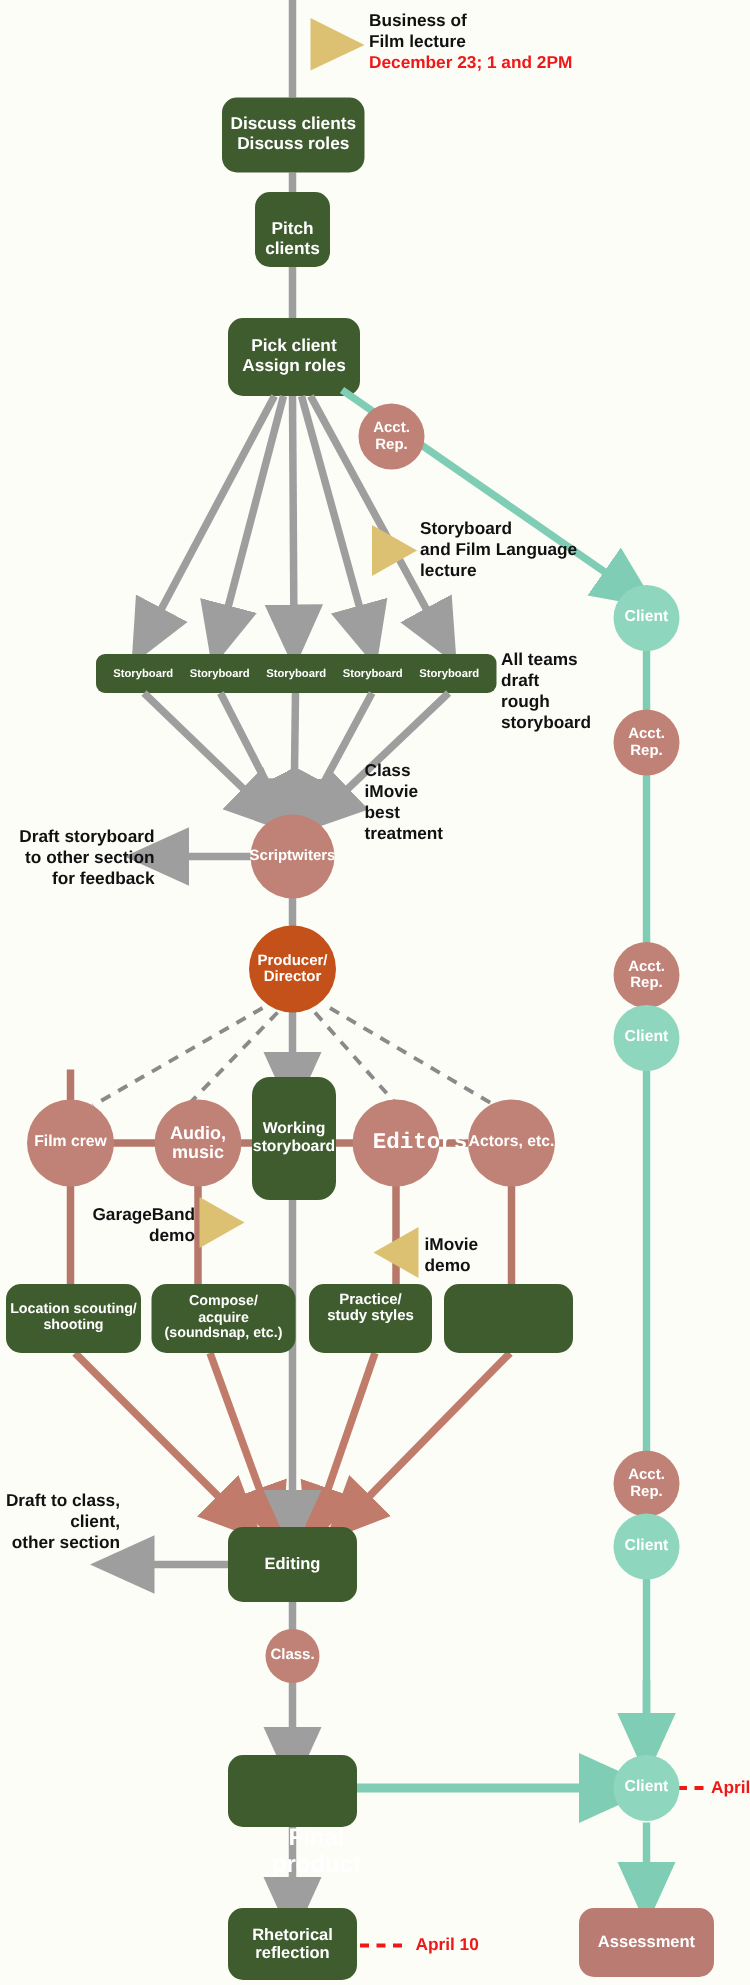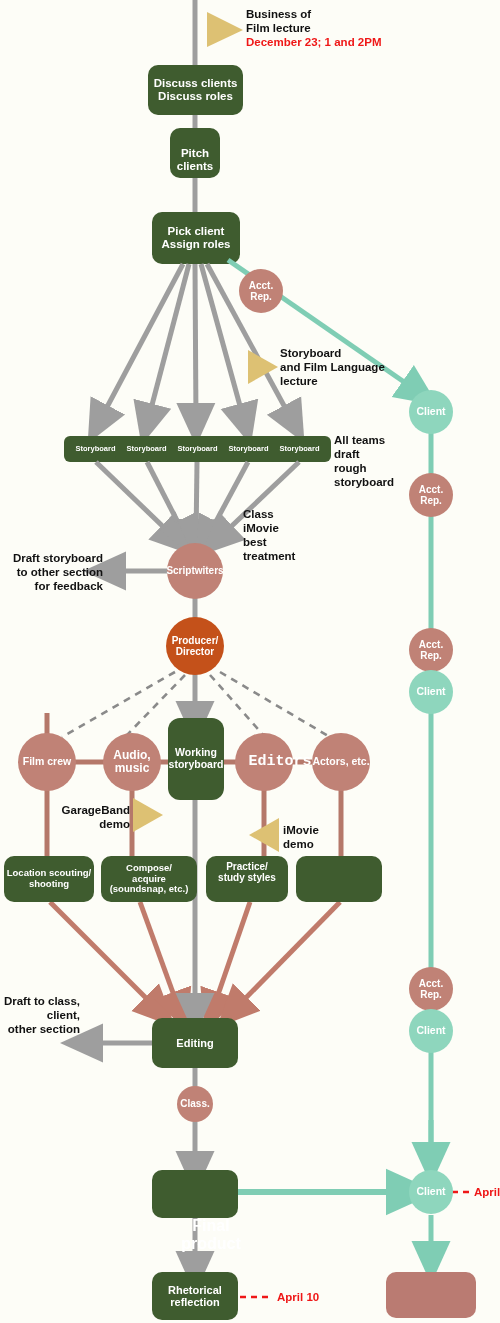--- a/index.html
+++ b/index.html
@@ -202,20 +202,21 @@
   <div class="node-label" style="left:409px;top:390px;width:44px;height:44px;font-size:10.5px;">Client</div>
   <div class="node-label" style="left:409px;top:473px;width:44px;height:44px;font-size:10px;">Acct.
 Rep.</div>
   <div class="node-label" style="left:409px;top:628px;width:44px;height:44px;font-size:10px;">Acct.
 Rep.</div>
   <div class="node-label" style="left:409px;top:670px;width:44px;height:44px;font-size:10.5px;">Client</div>
   <div class="node-label" style="left:409px;top:967px;width:44px;height:44px;font-size:10px;">Acct.
 Rep.</div>
   <div class="node-label" style="left:409px;top:1009px;width:44px;height:44px;font-size:10.5px;">Client</div>
   <div class="node-label" style="left:409px;top:1170px;width:44px;height:44px;font-size:10.5px;">Client</div>
+  <div class="node-label" style="left:386px;top:1272px;width:90px;height:46px;font-size:11px;">Assessment</div>
 
   <div class="node-label" style="left:64px;top:436px;width:63px;height:26px;font-size:7.5px;">Storyboard</div>
   <div class="node-label" style="left:115px;top:436px;width:63px;height:26px;font-size:7.5px;">Storyboard</div>
   <div class="node-label" style="left:166px;top:436px;width:63px;height:26px;font-size:7.5px;">Storyboard</div>
   <div class="node-label" style="left:217px;top:436px;width:63px;height:26px;font-size:7.5px;">Storyboard</div>
   <div class="node-label" style="left:268px;top:436px;width:63px;height:26px;font-size:7.5px;">Storyboard</div>
 
   <div class="node-label" style="left:160px;top:549px;width:70px;height:44px;font-size:10px;">Scriptwiters</div>
   <div class="node-label" style="left:164px;top:624px;width:62px;height:44px;font-size:10px;">Producer/
 Director</div>

